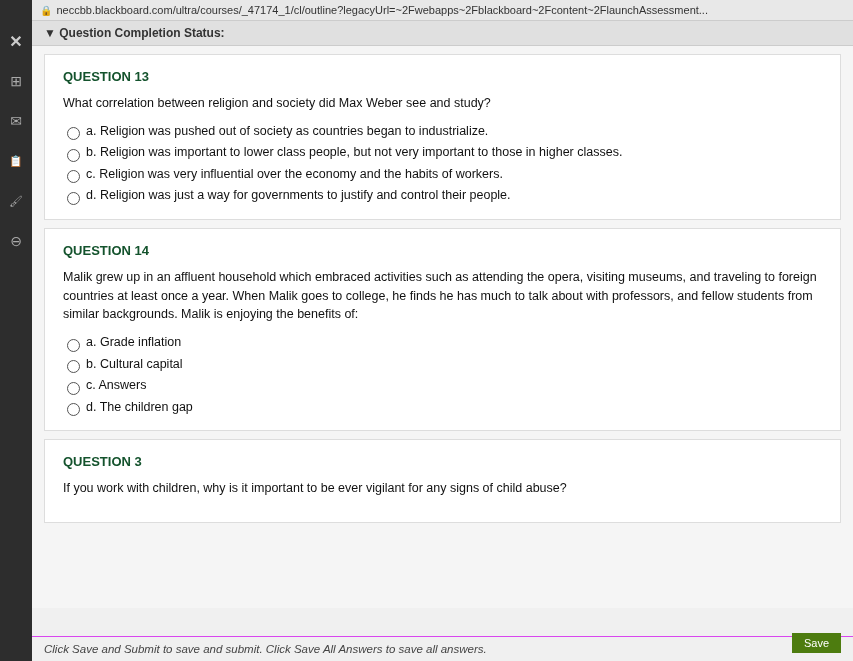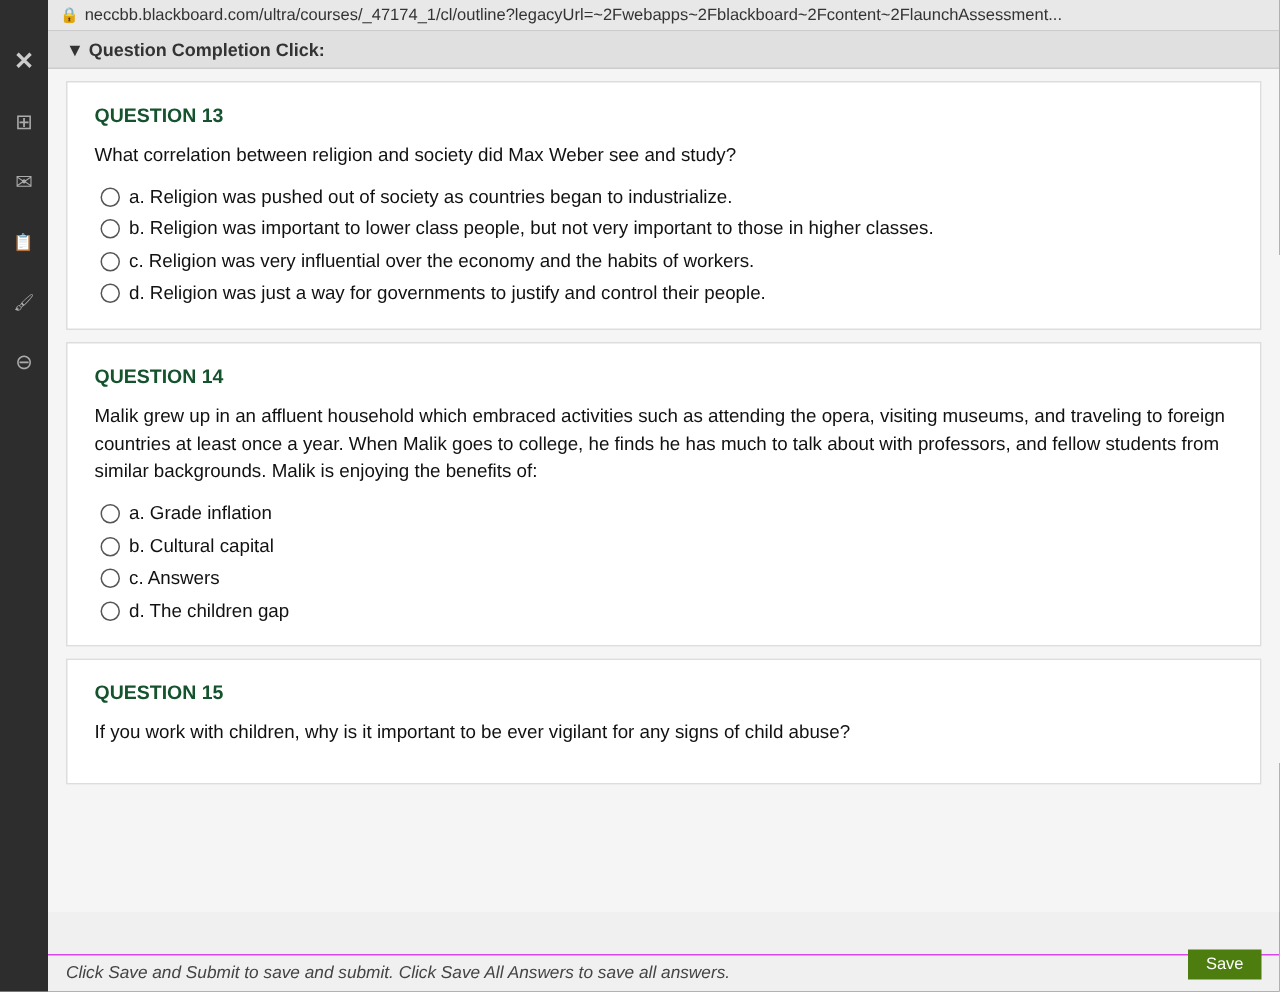--- a/index.html
+++ b/index.html
@@ -106,21 +106,21 @@
 
     .options {
       display: flex;
       flex-direction: column;
       gap: 4px;
       margin-left: 4px;
     }
 
     .option {
       display: flex;
-      align-items: flex-start;
+      align-items: flex-end;
       gap: 6px;
       font-size: 12.5px;
       color: #111;
       line-height: 1.4;
     }
 
     .option-radio {
       width: 13px;
       height: 13px;
       border-radius: 50%;
@@ -170,21 +170,21 @@
 </div>
 
 <div class="main">
 
   <div class="url-bar">
     <span style="font-size:10px;">🔒</span>
     <span>neccbb.blackboard.com/ultra/courses/_47174_1/cl/outline?legacyUrl=~2Fwebapps~2Fblackboard~2Fcontent~2FlaunchAssessment...</span>
   </div>
 
   <div class="header-bar">
-    <span>▼ Question Completion Click:</span>
+    <span>▼ Question Completion Status:</span>
   </div>
 
   <div class="content">
 
     <div class="question-block">
       <div class="question-title">QUESTION 13</div>
       <div class="question-text">What correlation between religion and society did Max Weber see and study?</div>
       <div class="options">
         <div class="option">
           <div class="option-radio"></div>
@@ -222,21 +222,21 @@
           <span>c. <span>Answers</span></span>
         </div>
         <div class="option">
           <div class="option-radio"></div>
           <span>d. <span>The children gap</span></span>
         </div>
       </div>
     </div>
 
     <div class="question-block" style="margin-bottom:0;">
-      <div class="question-title">QUESTION 15</div>
+      <div class="question-title">QUESTION 3</div>
       <div class="question-text">If you work with children, why is it important to be ever vigilant for any signs of child abuse?</div>
     </div>
 
   </div>
 
   <div class="footer-container">
     <div class="footer-bar">
       <span>Click Save and Submit to save and submit. Click Save All Answers to save all answers.</span>
       <button class="save-button">Save</button>
     </div>

